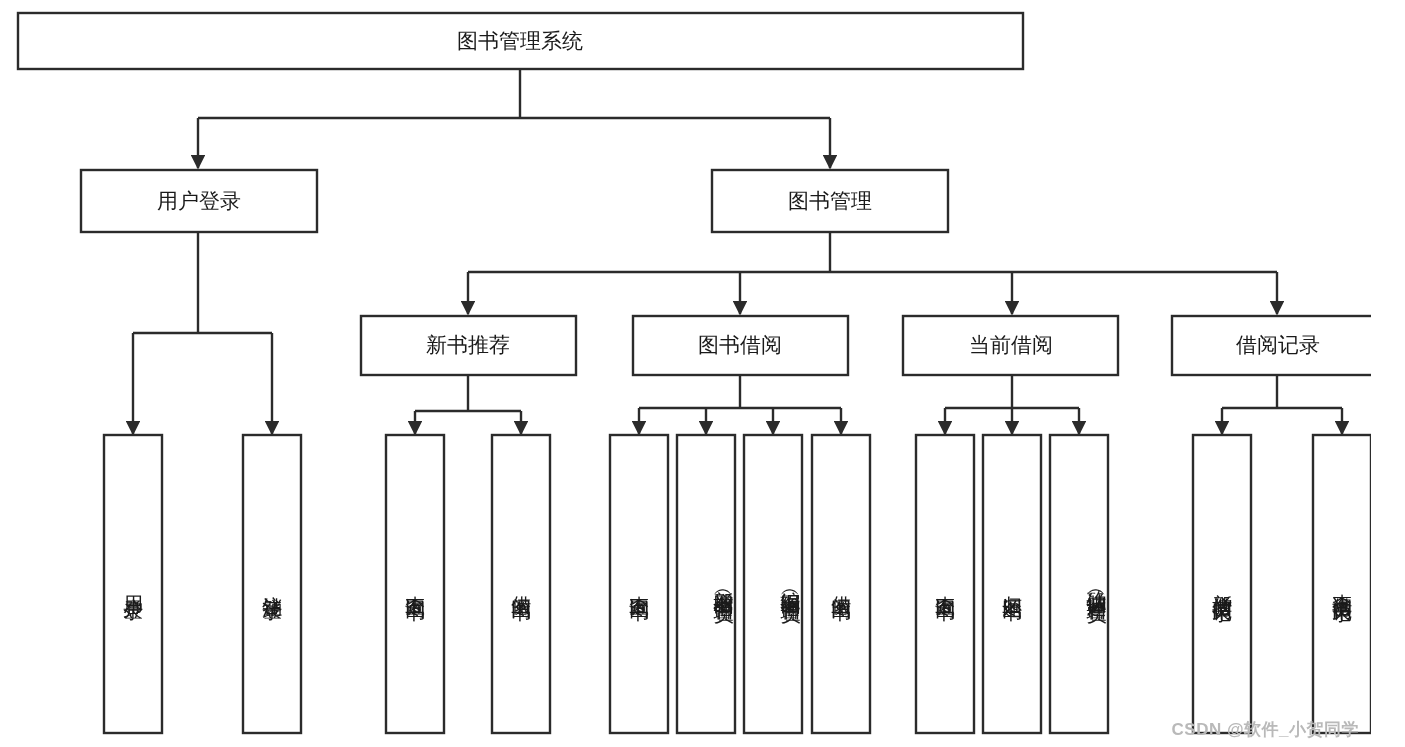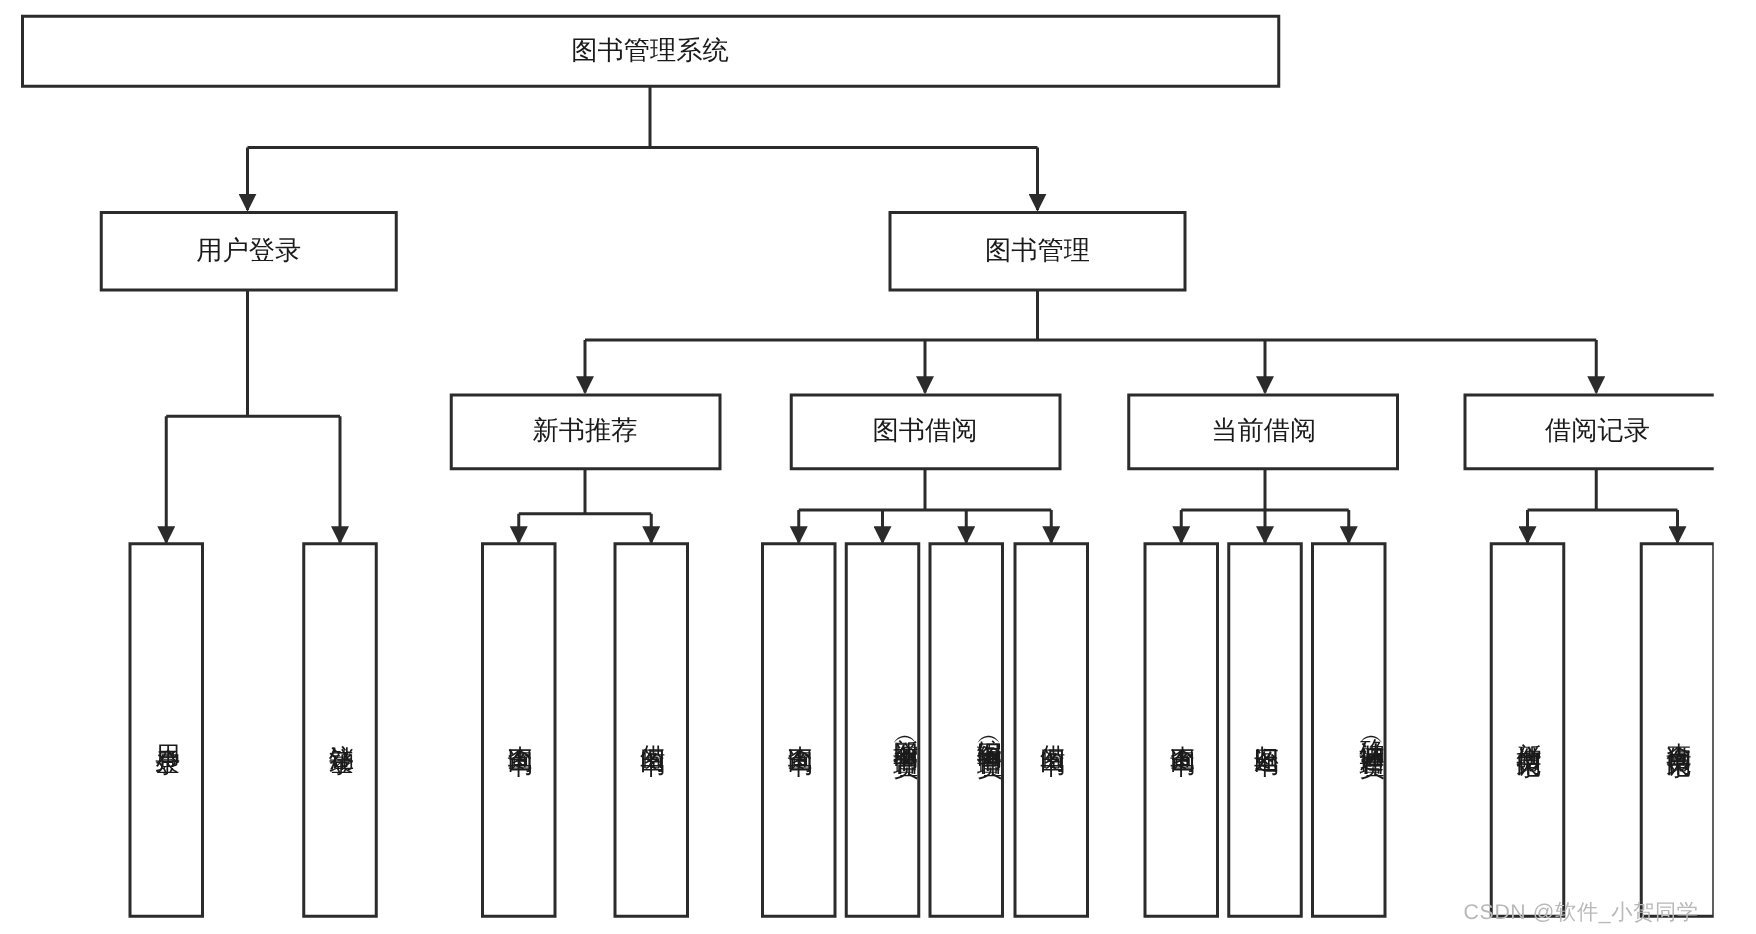--- a/index.html
+++ b/index.html
@@ -65,20 +65,21 @@
   }
   .watermark {
     position: absolute;
     right: 12px;
     bottom: 6px;
     font-family: "Liberation Sans", "DejaVu Sans", sans-serif;
     font-size: 17px;
     color: #b9b9b9;
     letter-spacing: 0.5px;
     white-space: nowrap;
+    font-weight: bold;
   }
 </style>
 </head>
 <body>
 
 <div id="diagram-root">
 
   <svg class="diagram-canvas" viewBox="0 0 1405 747">
     <defs>
       <marker id="arrow" viewBox="0 0 10 10" refX="9" refY="5" markerWidth="6" markerHeight="6" orient="auto-start-reverse">

